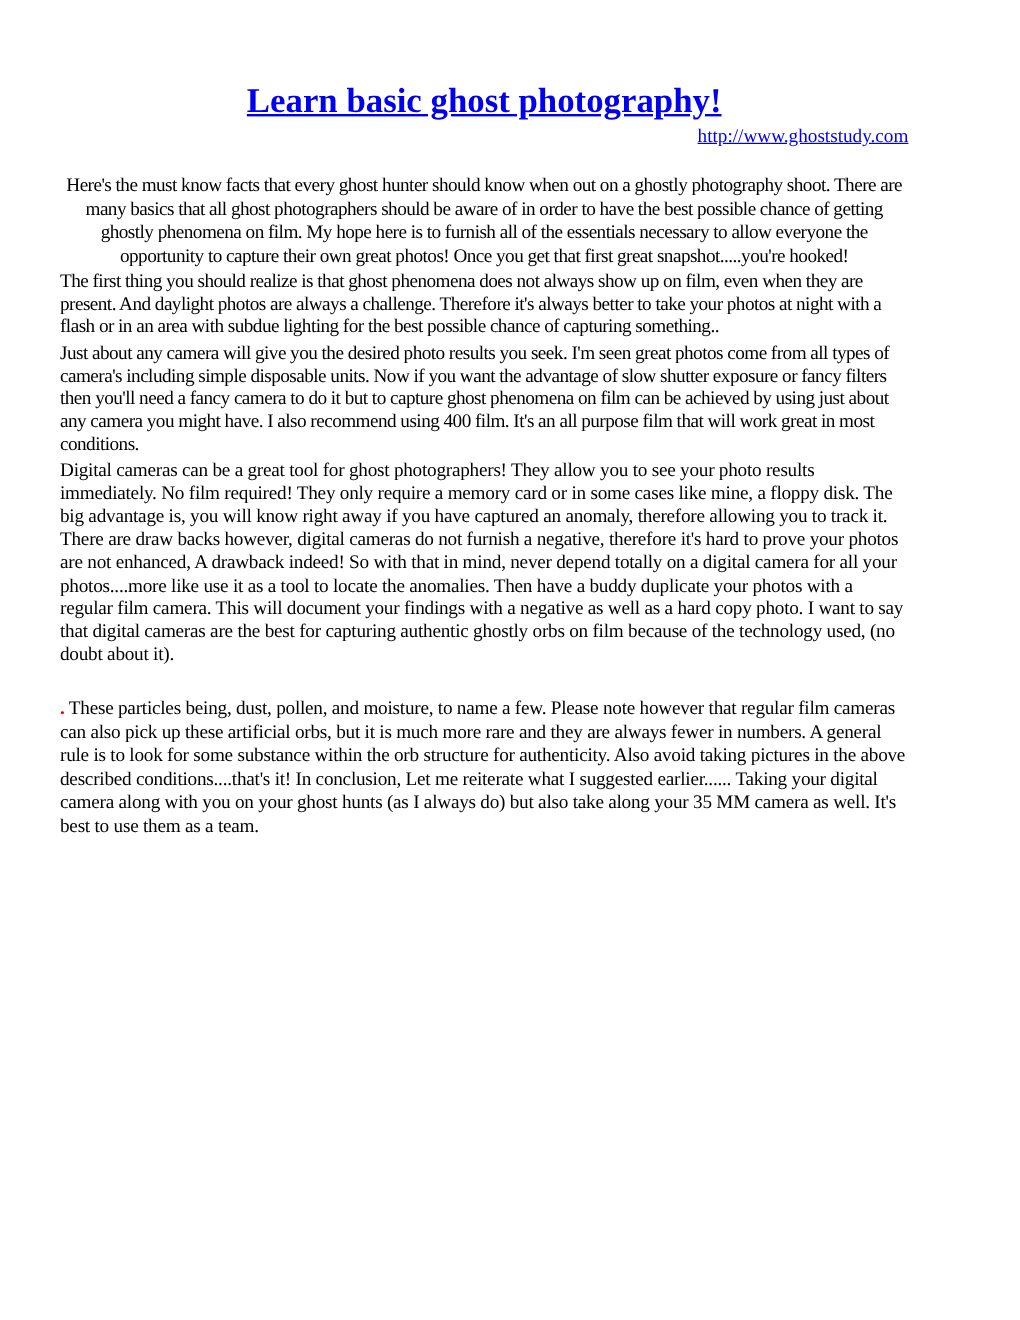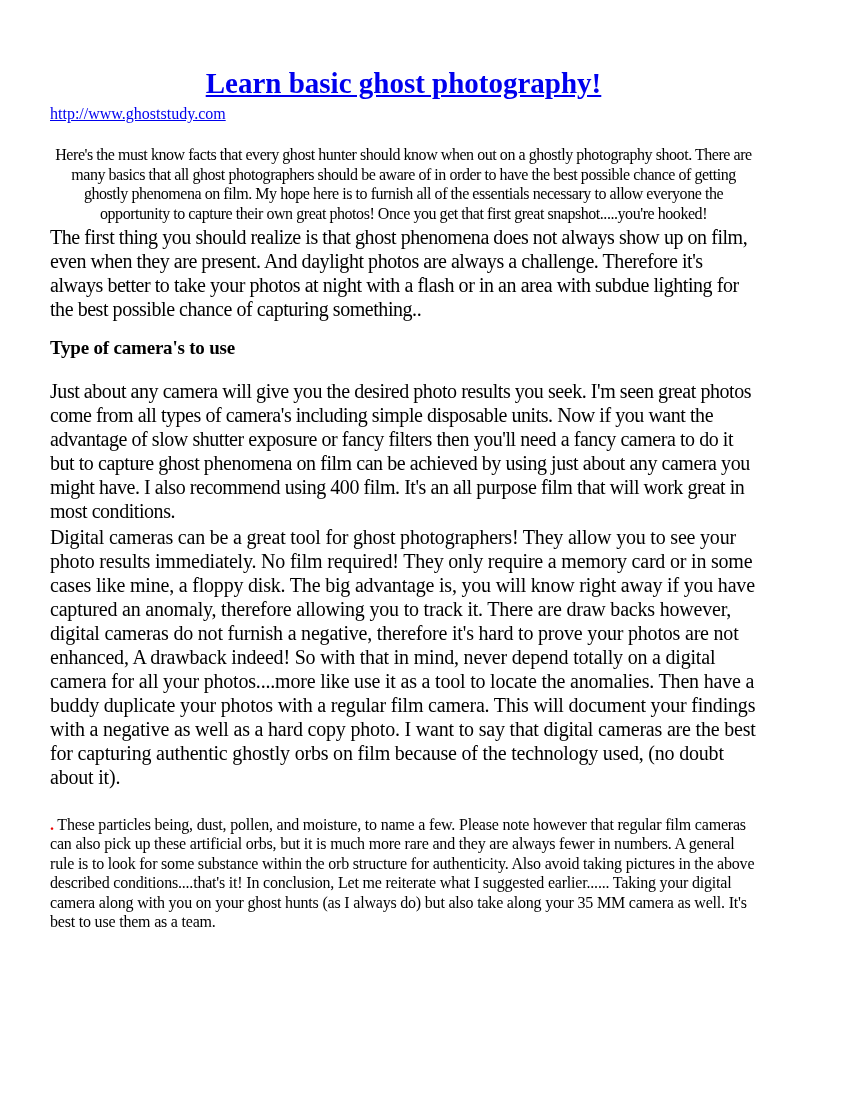--- a/index.html
+++ b/index.html
@@ -15,21 +15,21 @@
   }
   .title-wrap { text-align: center; margin: 0 0 2px 0; }
   .title-wrap a {
     font-size: 29px;
     font-weight: bold;
     color: #0000EE;
     text-decoration: underline;
     line-height: 1.12;
     cursor: pointer;
   }
-  .url-wrap { text-align: left; margin: 4px 0 22px 0; }
+  .url-wrap { text-align: right; margin: 4px 0 22px 0; }
   .url-wrap a {
     font-size: 16px;
     color: #0000EE;
     text-decoration: underline;
     cursor: pointer;
   }
   p.intro {
     text-align: center;
     font-size: 16px;
     line-height: 1.22;
@@ -37,21 +37,21 @@
     margin: 16px 4px 2px 4px;
   }
   h2.section-heading {
     font-size: 19px;
     font-weight: bold;
     letter-spacing: -0.2px;
     margin: 16px 0 20px 0;
     line-height: 1.15;
   }
   p.body-para {
-    font-size: 20px;
+    font-size: 16px;
     line-height: 1.2;
     margin: 0 0 2px 0;
   }
   p.condensed { letter-spacing: -0.45px; }
   p.normal { letter-spacing: -0.2px; }
   p.warning {
     color: #EE0000;
     font-size: 16px;
     font-weight: bold;
     font-style: italic;
@@ -80,21 +80,20 @@
   </h1>
 
   <div class="url-wrap">
     <a>http://www.ghoststudy.com</a>
   </div>
 
   <p class="intro">Here's the must know facts that every ghost hunter should know when out on a ghostly photography shoot. There are many basics that all ghost photographers should be aware of in order to have the best possible chance of getting ghostly phenomena on film. My hope here is to furnish all of the essentials necessary to allow everyone the opportunity to capture their own great photos! Once you get that first great snapshot.....you're hooked!</p>
 
   <p class="body-para condensed">The first thing you should realize is that ghost phenomena does not always show up on film, even when they are present. And daylight photos are always a challenge. Therefore it's always better to take your photos at night with a flash or in an area with subdue lighting for the best possible chance of capturing something..</p>
 
-  <h2 class="section-heading">Type of camera's to use</h2>
   <p class="body-para condensed">Just about any camera will give you the desired photo results you seek. I'm seen great photos come from all types of camera's including simple disposable units. Now if you want the advantage of slow shutter exposure or fancy filters then you'll need a fancy camera to do it but to capture ghost phenomena on film can be achieved by using just about any camera you might have. I also recommend using 400 film. It's an all purpose film that will work great in most conditions.</p>
 
   <p class="body-para normal">Digital cameras can be a great tool for ghost photographers! They allow you to see your photo results immediately. No film required! They only require a memory card or in some cases like mine, a floppy disk. The big advantage is, you will know right away if you have captured an anomaly, therefore allowing you to track it. There are draw backs however, digital cameras do not furnish a negative, therefore it's hard to prove your photos are not enhanced, A drawback indeed! So with that in mind, never depend totally on a digital camera for all your photos....more like use it as a tool to locate the anomalies. Then have a buddy duplicate your photos with a regular film camera. This will document your findings with a negative as well as a hard copy photo. I want to say that digital cameras are the best for capturing authentic ghostly orbs on film because of the technology used, (no doubt about it).</p>
 
 
   <p class="closing"><span class="red-period">.</span><span> These particles being, dust, pollen, and moisture, to name a few. Please note however that regular film cameras can also pick up these artificial orbs, but it is much more rare and they are always fewer in numbers. A general rule is to look for some substance within the orb structure for authenticity. Also avoid taking pictures in the above described conditions....that's it!  In conclusion, Let me reiterate what I suggested earlier...... Taking your digital camera along with you on your ghost hunts (as I always do) but also take along your 35 MM camera as well. It's best to use them as a team.</span></p>
 
 </div>
 
 </body></html>

